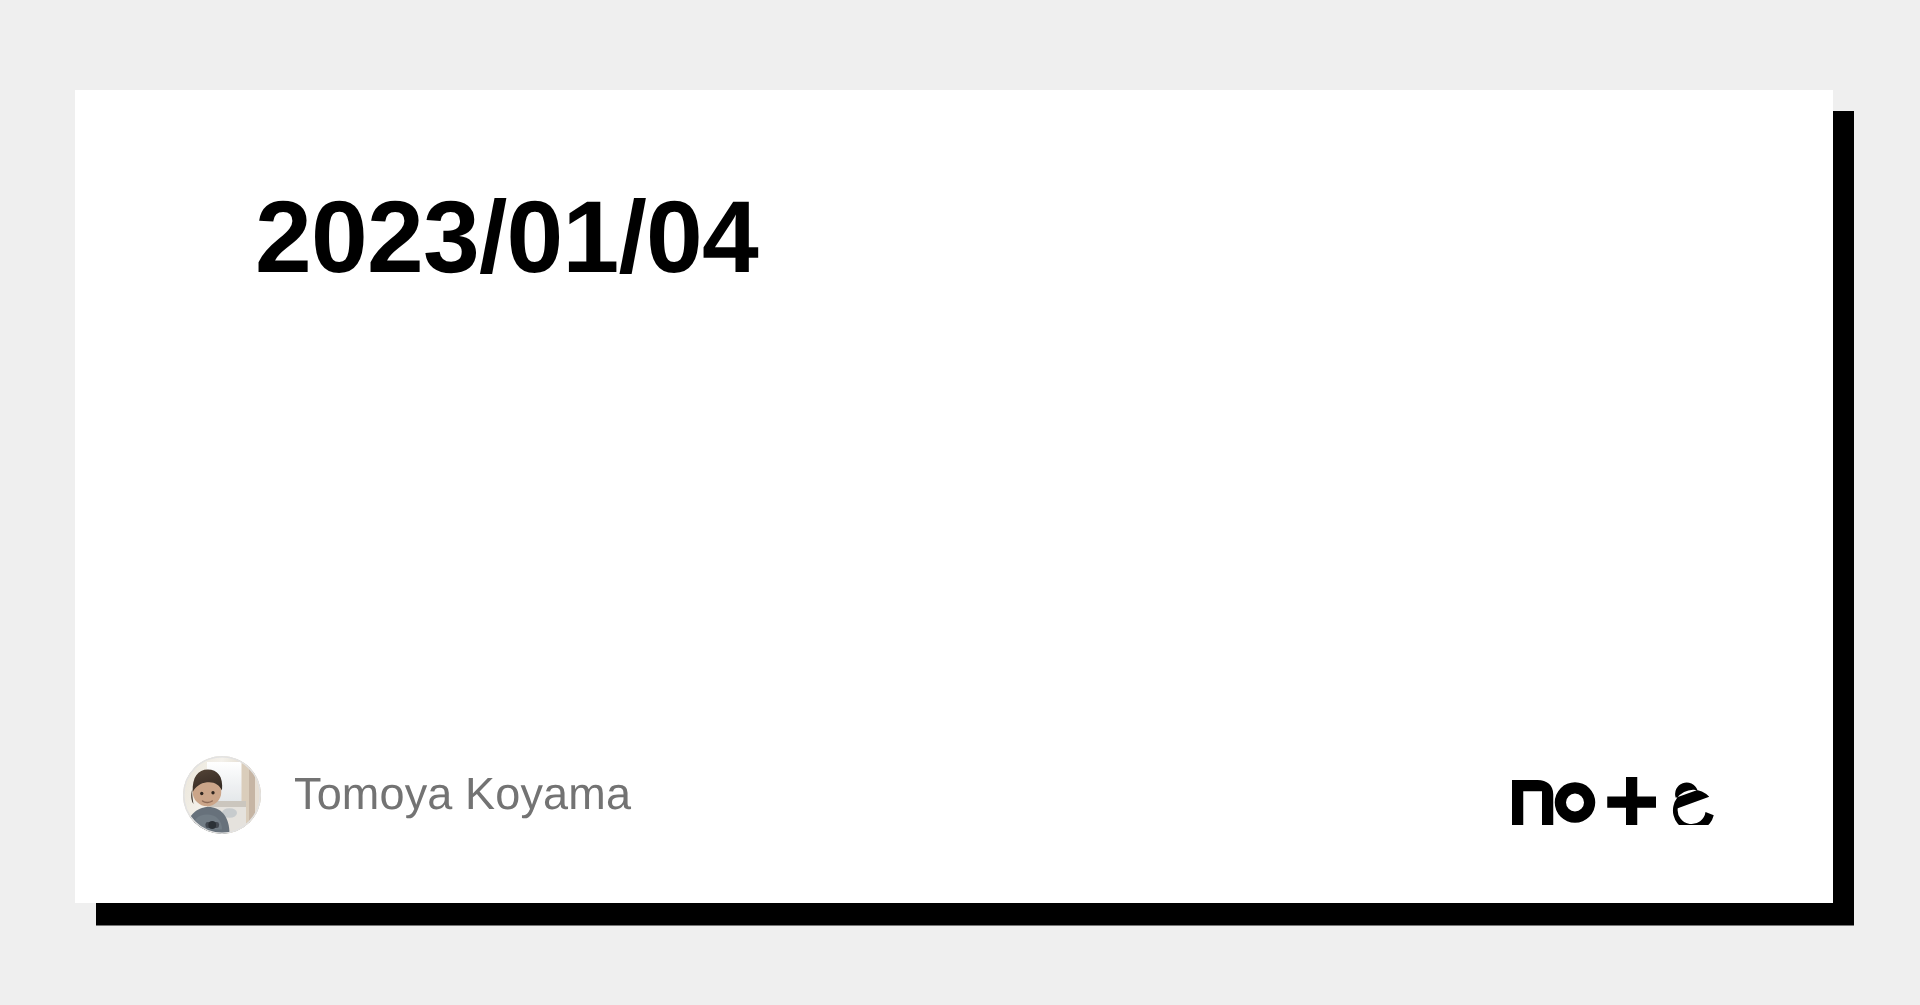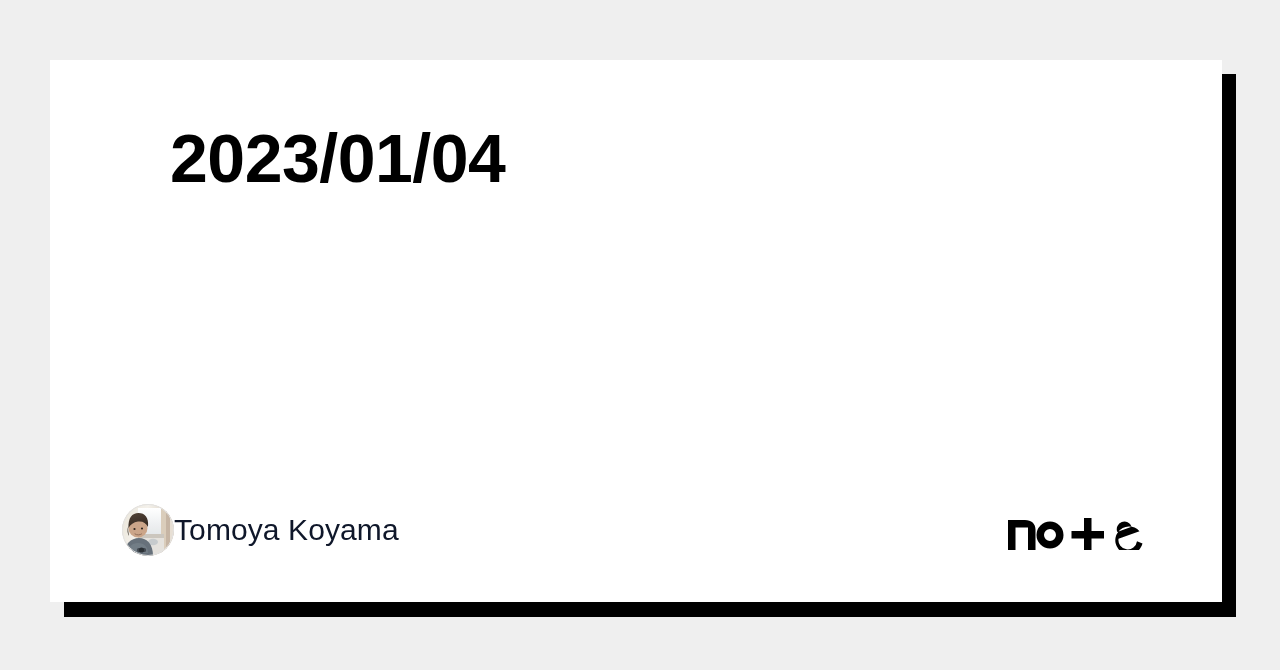--- a/index.html
+++ b/index.html
@@ -81,23 +81,24 @@
     position: relative;
     background: #d8d2c8;
   }
   .avatar svg {
     display: block;
     width: 52px;
     height: 52px;
   }
 
   .author-name {
+    margin-left: 22px;
     font-size: 30px;
     font-weight: 400;
-    color: #0f172a;
+    color: #737373;
     letter-spacing: 0.1px;
     white-space: nowrap;
   }
 
   .brand-logo {
     display: flex;
     align-items: center;
   }
   .brand-logo svg {
     display: block;

